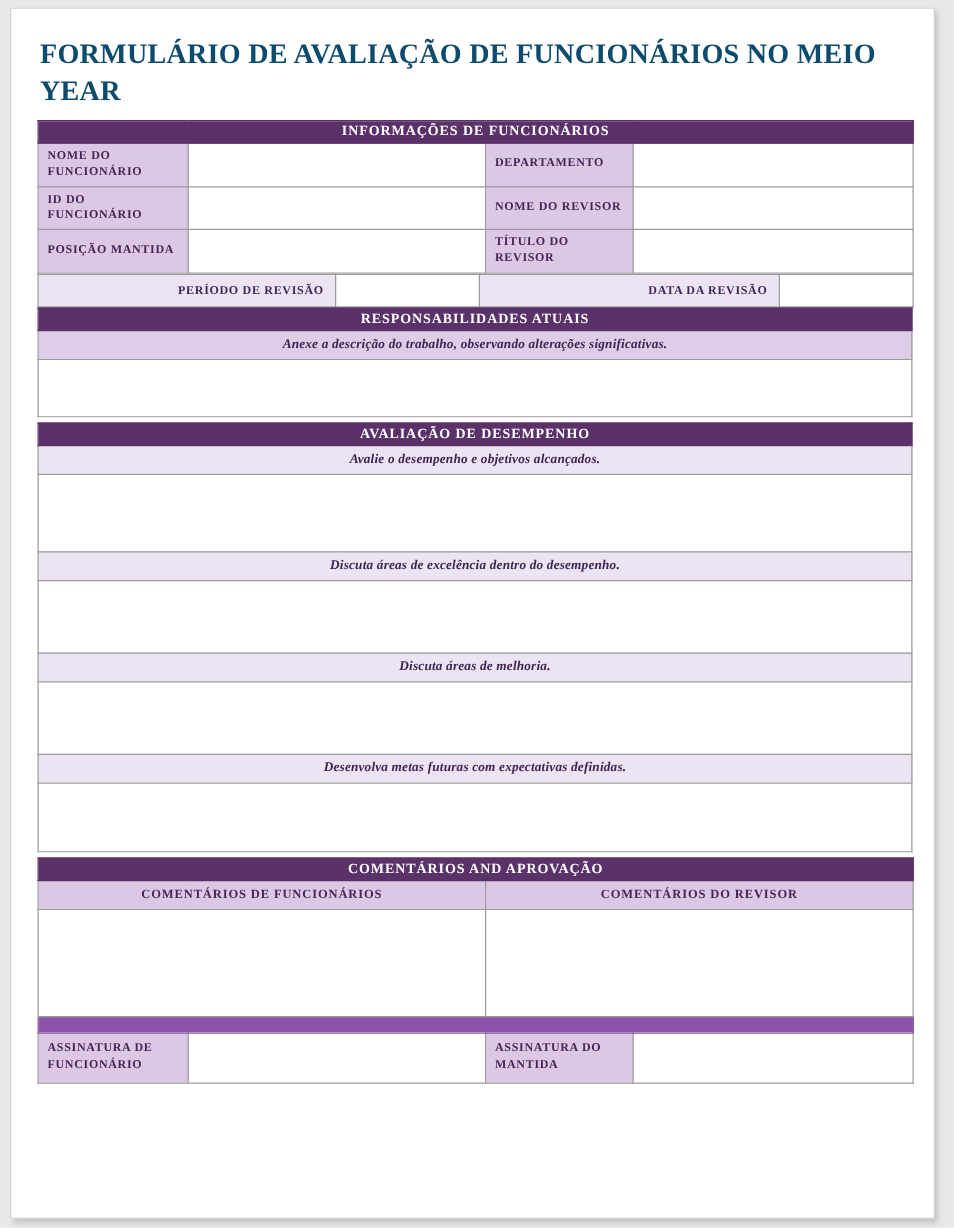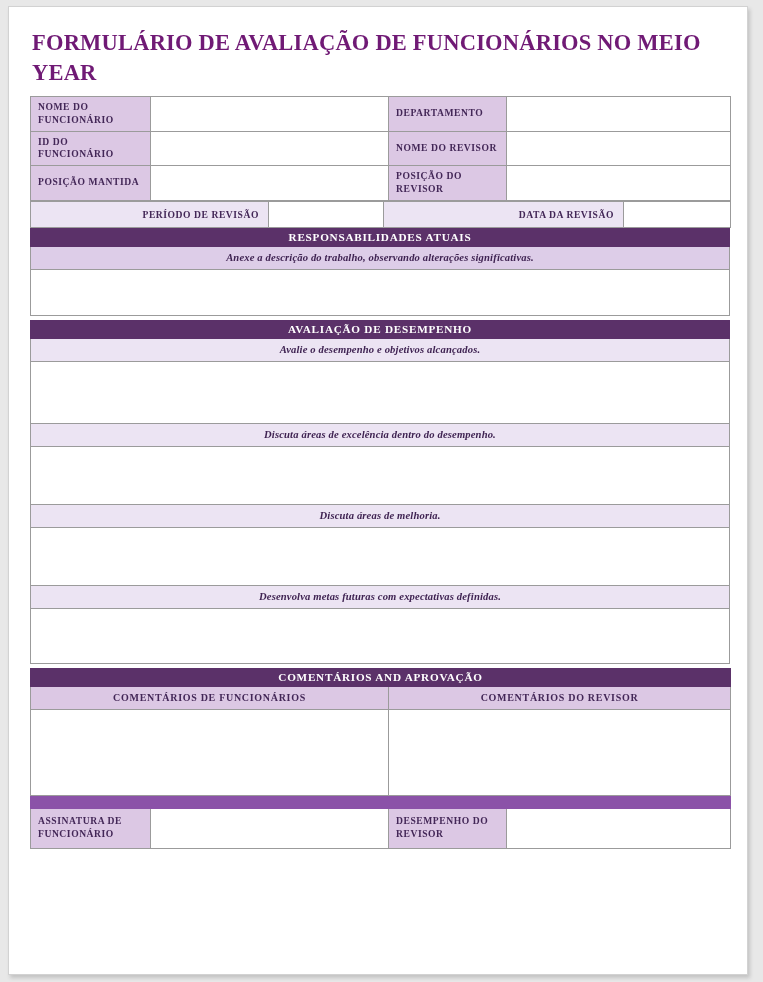--- a/index.html
+++ b/index.html
@@ -20,21 +20,21 @@
     overflow: hidden;
   }
   #doc-title {
     position: absolute;
     left: 23px; top: 21px;
     width: 700px;
     font-size: 22.5px;
     font-weight: bold;
     line-height: 1.32;
     letter-spacing: 0.2px;
-    color: #701a75;
+    color: #0c4a6e;
     font-family: "Liberation Serif", "DejaVu Serif", serif;
   }
   #form {
     position: absolute;
     left: 21px; top: 89px;
     width: 700px;
   }
   table.frm {
     border-collapse: collapse;
     width: 700px;
@@ -128,35 +128,38 @@
 
     <table class="frm">
       <colgroup>
         <col style="width:120px">
           <col style="width:238px">
         <col style="width:118px">
           <col style="width:224px">
       </colgroup>
       <tbody>
         <tr>
+          <td class="band" colspan="4">INFORMAÇÕES DE FUNCIONÁRIOS</td>
+        </tr>
+        <tr>
           <td class="lbl h30">NOME DO FUNCIONÁRIO</td>
           <td class="fill h30"></td>
           <td class="lbl h30">DEPARTAMENTO</td>
           <td class="fill h30"></td>
         </tr>
         <tr>
           <td class="lbl h30">ID DO FUNCIONÁRIO</td>
           <td class="fill h30"></td>
           <td class="lbl h30">NOME DO REVISOR</td>
           <td class="fill h30"></td>
         </tr>
         <tr>
           <td class="lbl h30">POSIÇÃO MANTIDA</td>
           <td class="fill h30"></td>
-          <td class="lbl h30">POSIÇÃO DO REVISOR</td>
+          <td class="lbl h30">TÍTULO DO REVISOR</td>
           <td class="fill h30"></td>
         </tr>
       </tbody>
     </table>
 
     <table class="frm">
       <colgroup>
         <col style="width:238px">
           <col style="width:115px">
         <col style="width:240px">
@@ -240,20 +243,20 @@
         <tr>
           <td class="fill h86" colspan="2"></td>
           <td class="fill h86" colspan="2"></td>
         </tr>
         <tr>
           <td class="sep-band" colspan="4"></td>
         </tr>
         <tr>
           <td class="lbl h40">ASSINATURA DE FUNCIONÁRIO</td>
           <td class="fill h40"></td>
-          <td class="lbl h40">DESEMPENHO DO REVISOR</td>
+          <td class="lbl h40">ASSINATURA DO MANTIDA</td>
           <td class="fill h40"></td>
         </tr>
       </tbody>
     </table>
 
   </div>
 </div>
 
 </body></html>

